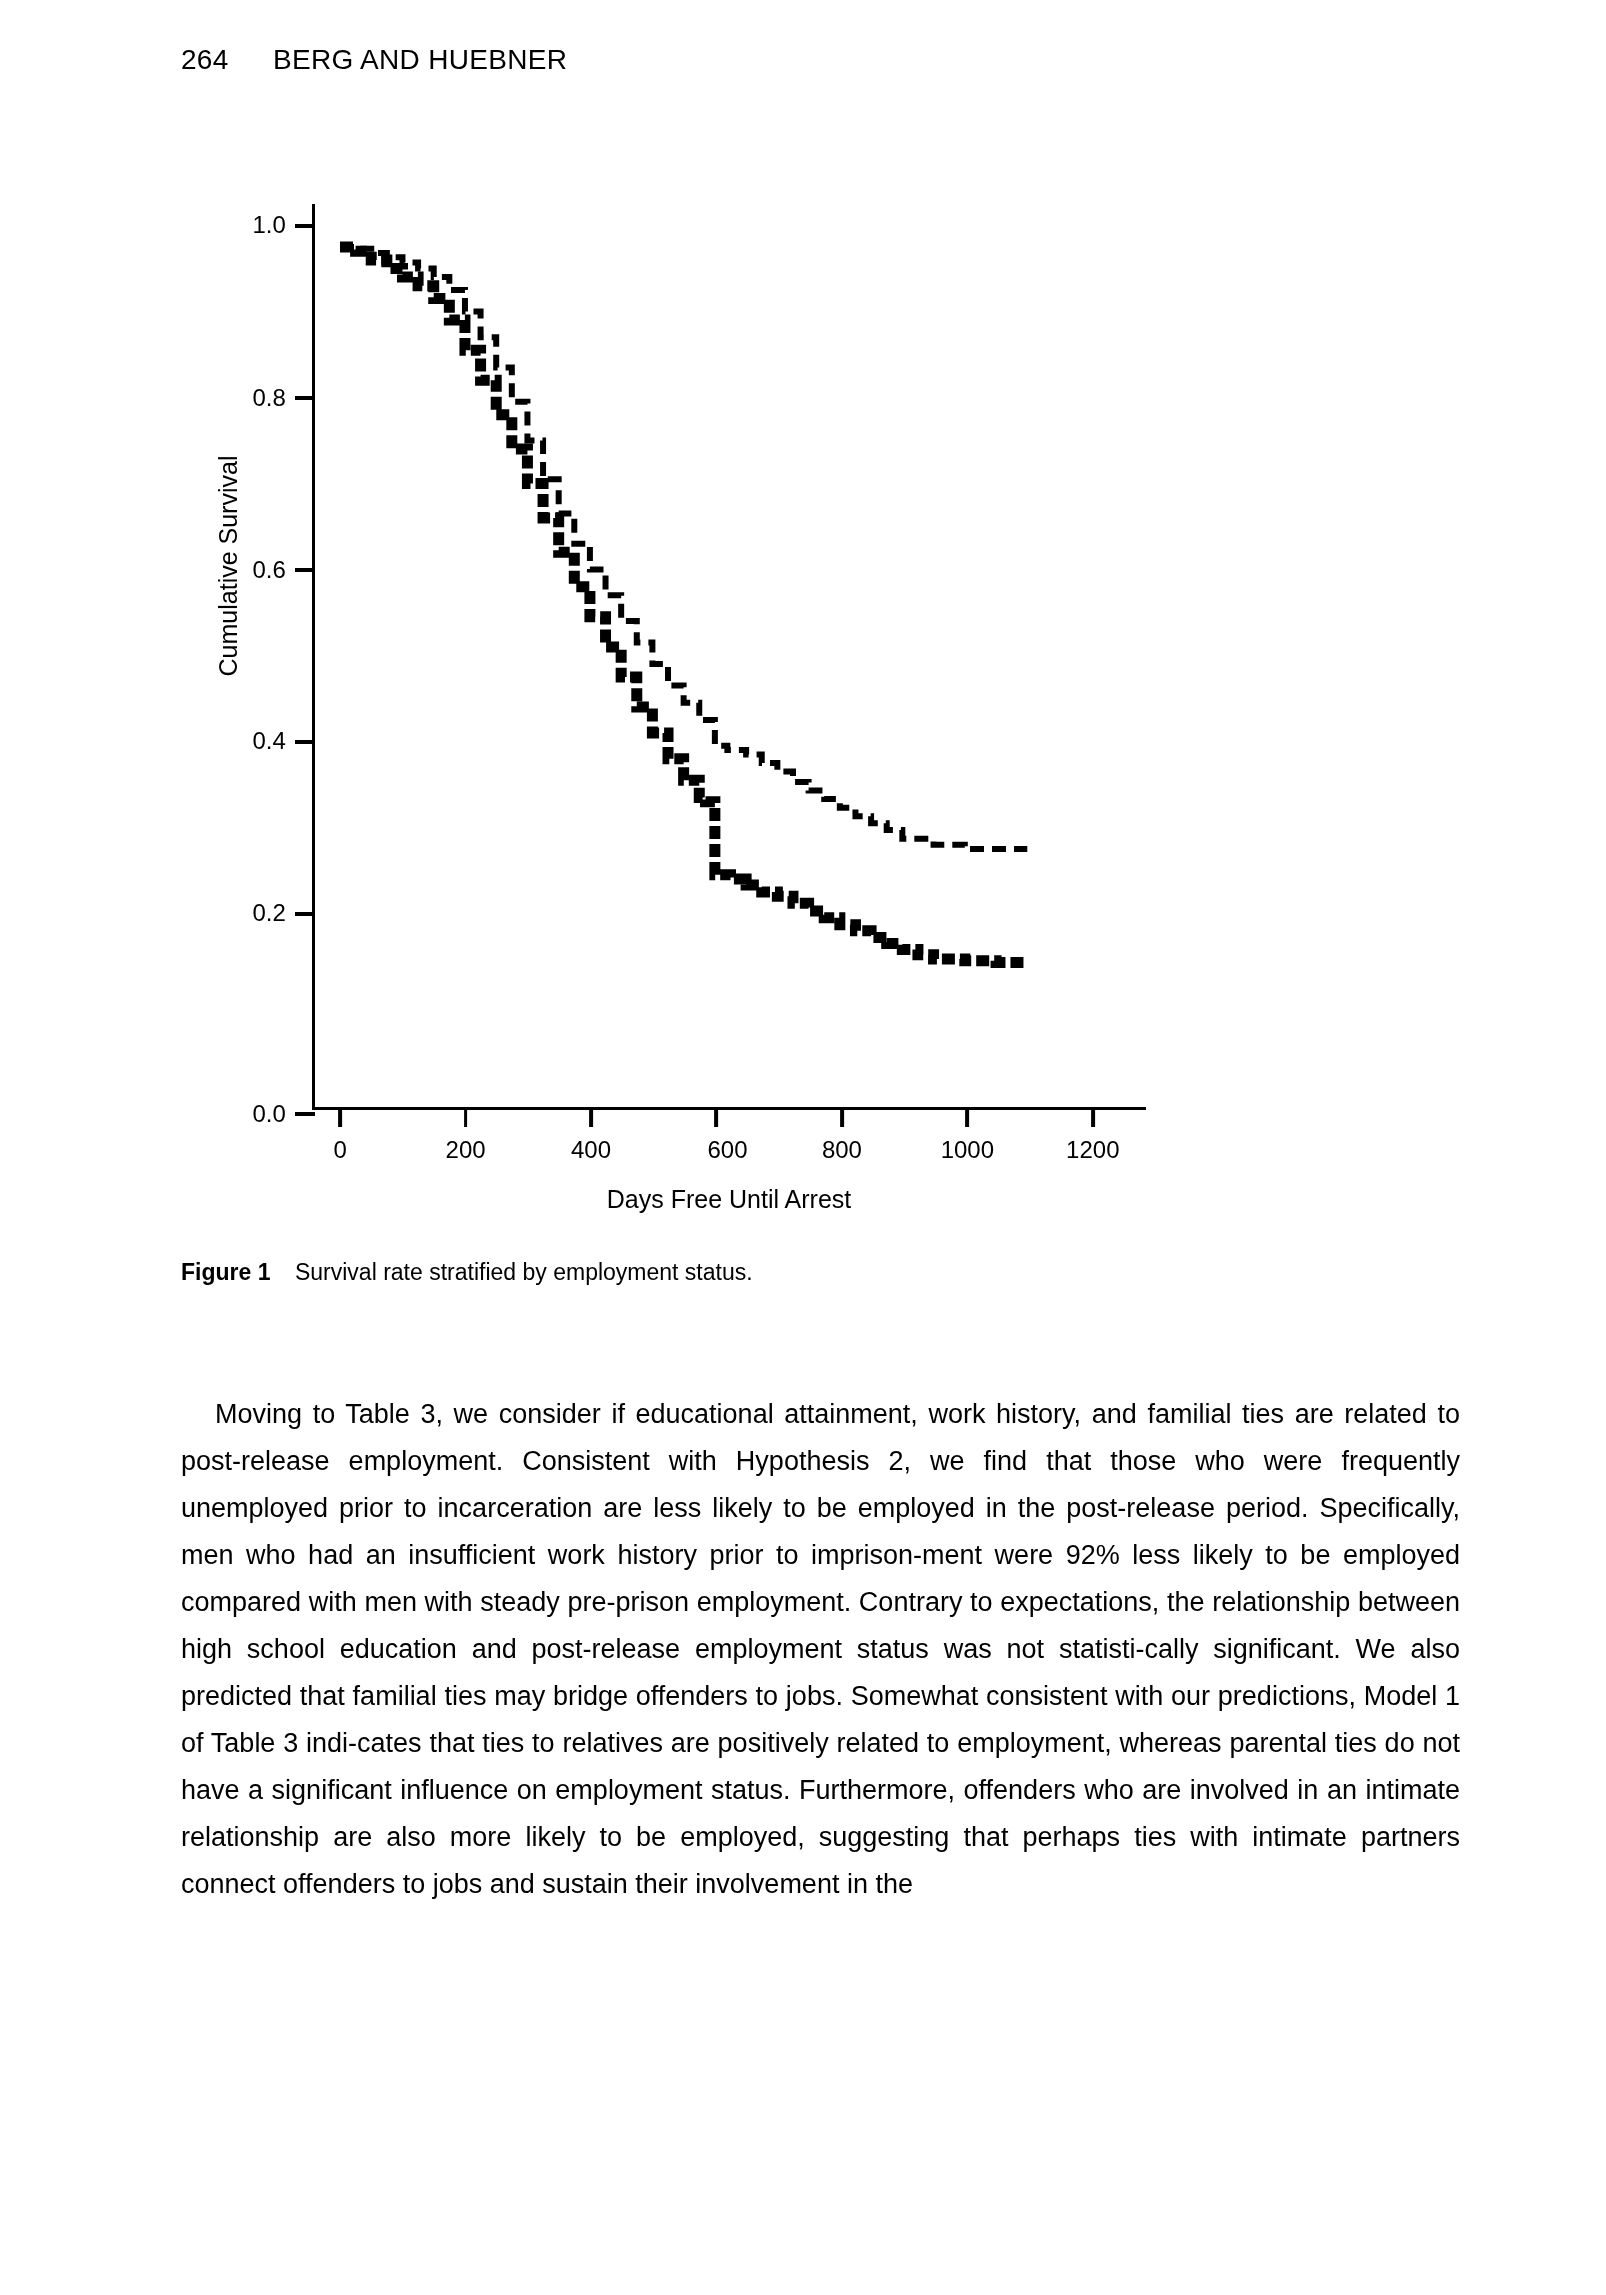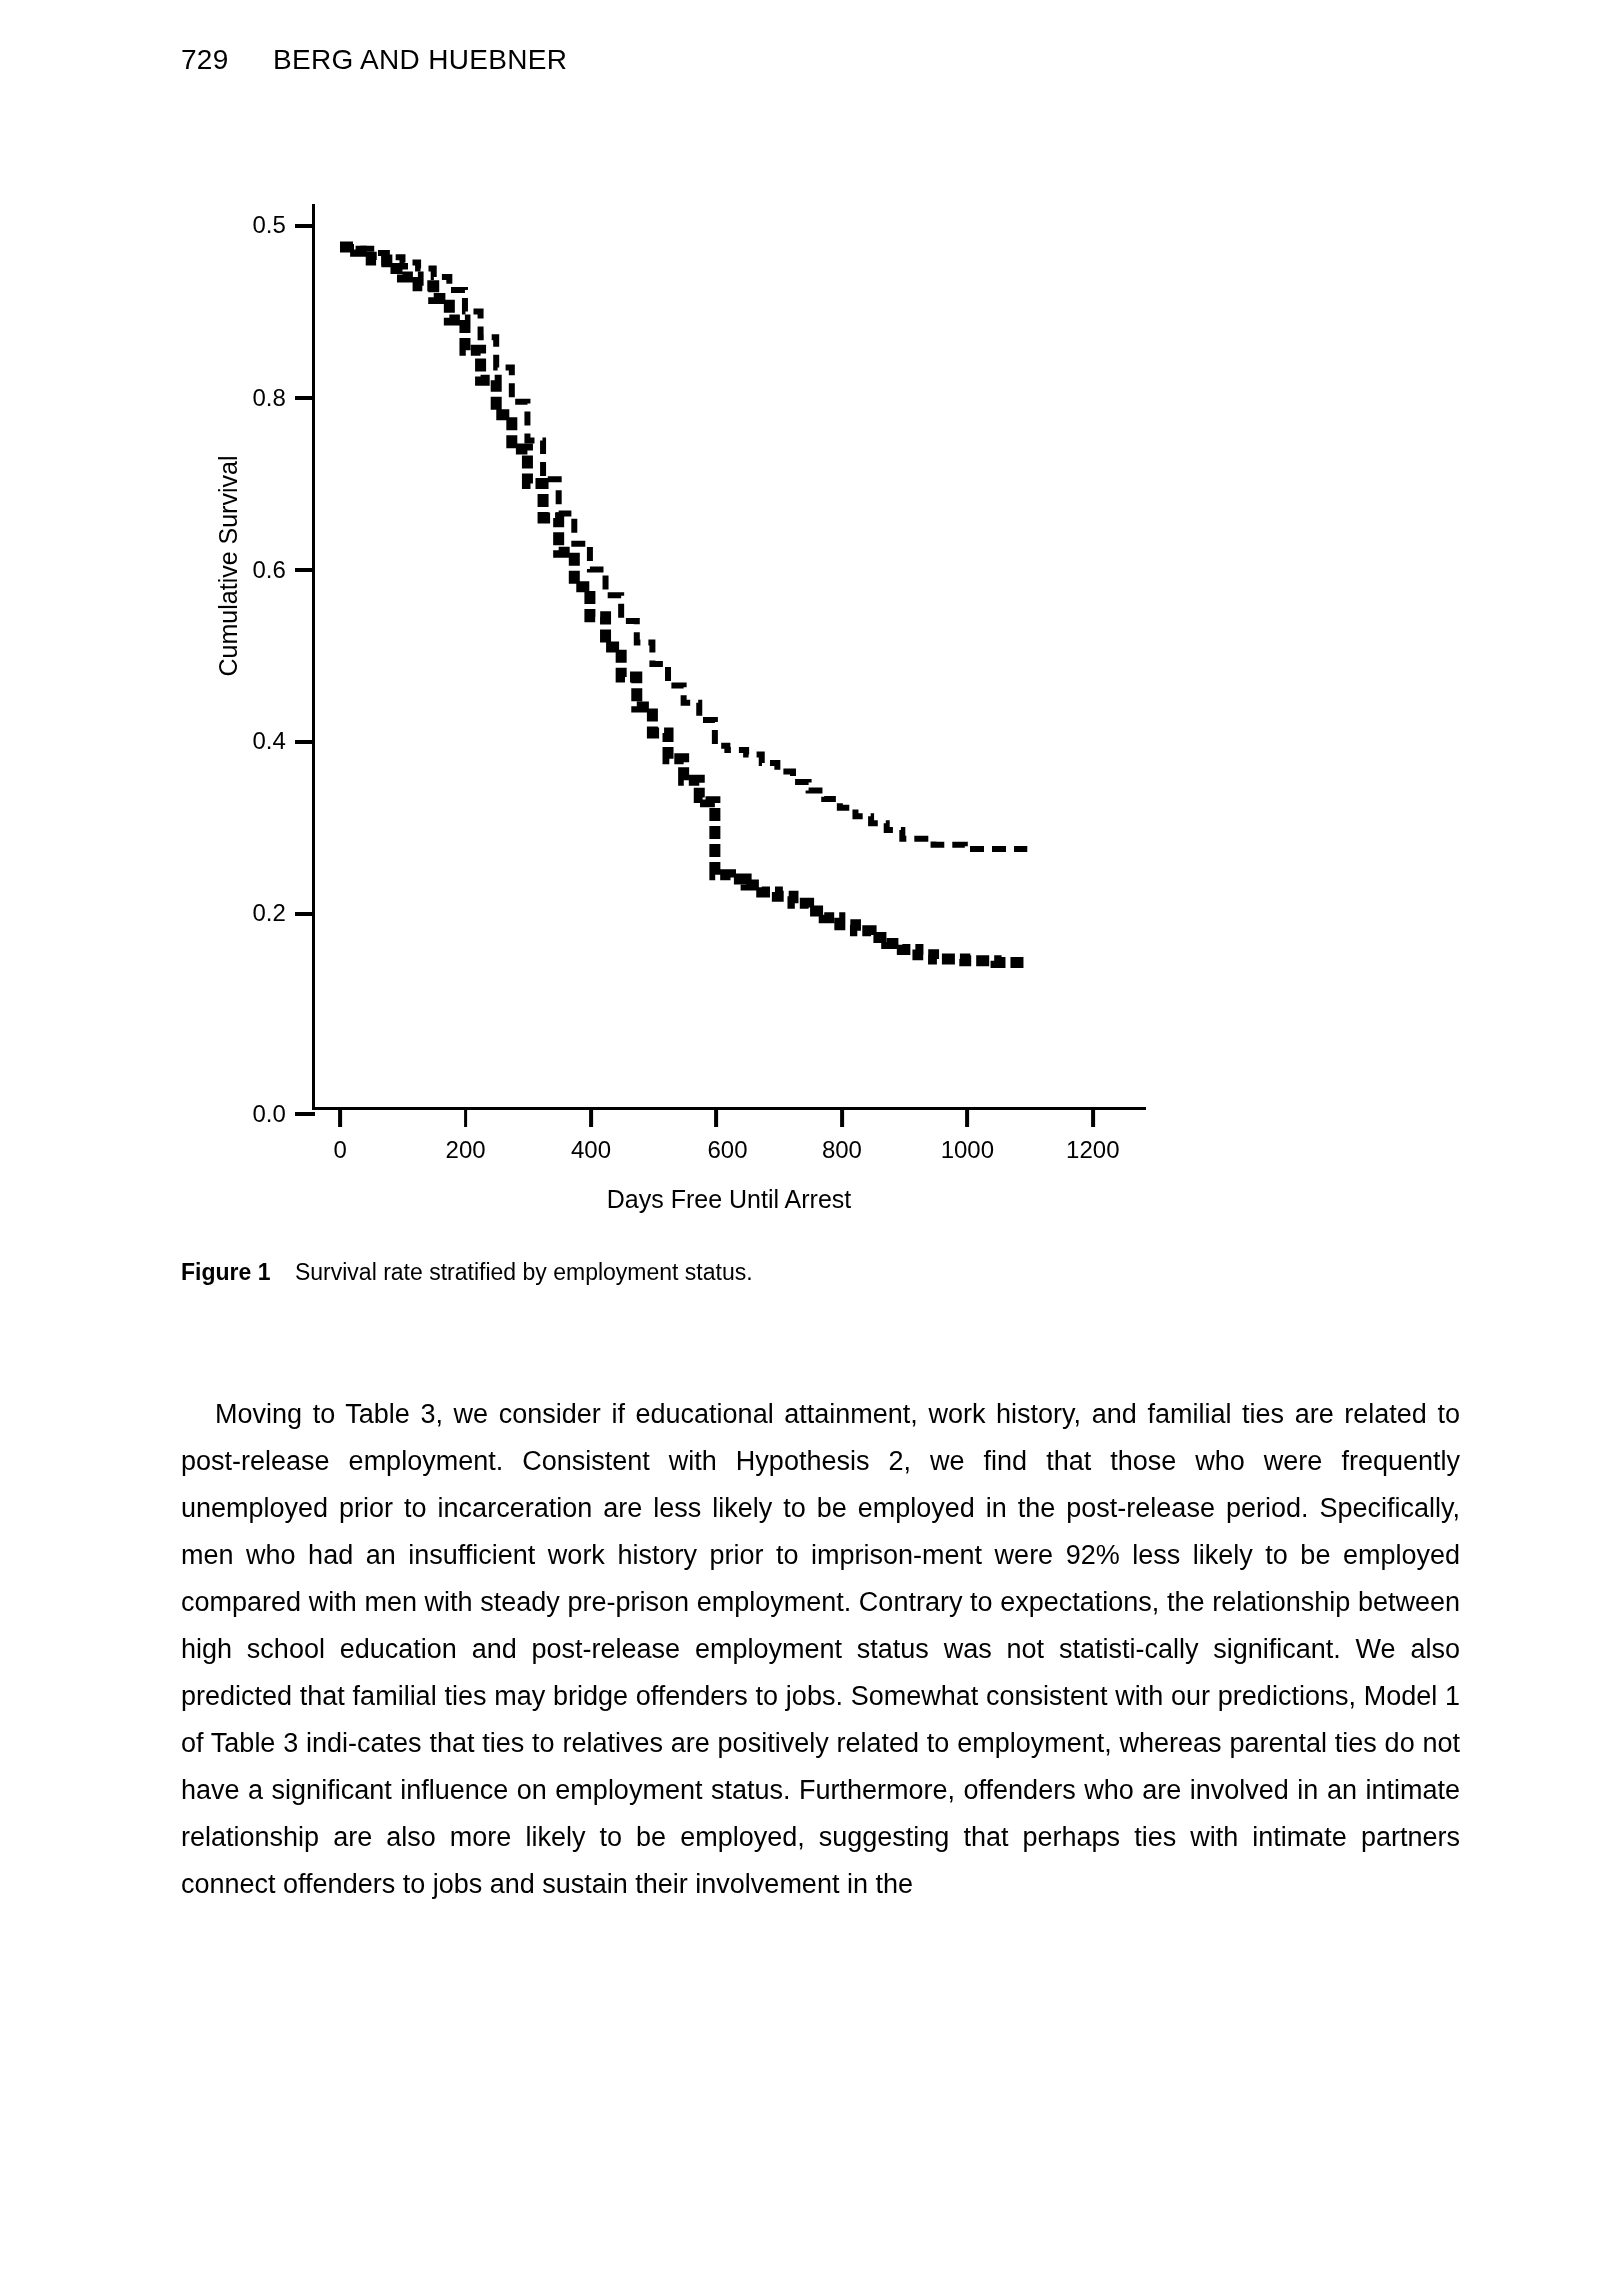--- a/index.html
+++ b/index.html
@@ -138,31 +138,31 @@
     text-align:justify;
     text-justify:inter-word;
   }
   .body-col p { margin:0; }
   .body-col p.indent { text-indent:34px; }
 </style>
 </head>
 <body>
 
 <div class="running-head">
-  <span class="folio">729</span><span>BERG AND HUEBNER</span>
+  <span class="folio">264</span><span>BERG AND HUEBNER</span>
 </div>
 
 <div class="figure-block">
   <div class="chart-area">
 
     <div class="y-axis-title">Cumulative Survival</div>
 
     <div class="plot-frame">
 
-      <div class="ytick" style="top:2.38%;"><span>0.5</span><span class="dash"></span></div>
+      <div class="ytick" style="top:2.38%;"><span>1.0</span><span class="dash"></span></div>
       <div class="ytick" style="top:21.43%;"><span>0.8</span><span class="dash"></span></div>
       <div class="ytick" style="top:40.48%;"><span>0.6</span><span class="dash"></span></div>
       <div class="ytick" style="top:59.52%;"><span>0.4</span><span class="dash"></span></div>
       <div class="ytick" style="top:78.57%;"><span>0.2</span><span class="dash"></span></div>
       <div class="ytick" style="top:97.62%;margin-top:28px;"><span>0.0</span><span class="dash"></span></div>
 
       <div class="xtick-mark" style="left:3.02%;"></div>
       <div class="xtick-mark" style="left:18.12%;"></div>
       <div class="xtick-mark" style="left:33.21%;"></div>
       <div class="xtick-mark" style="left:48.31%;"></div>

